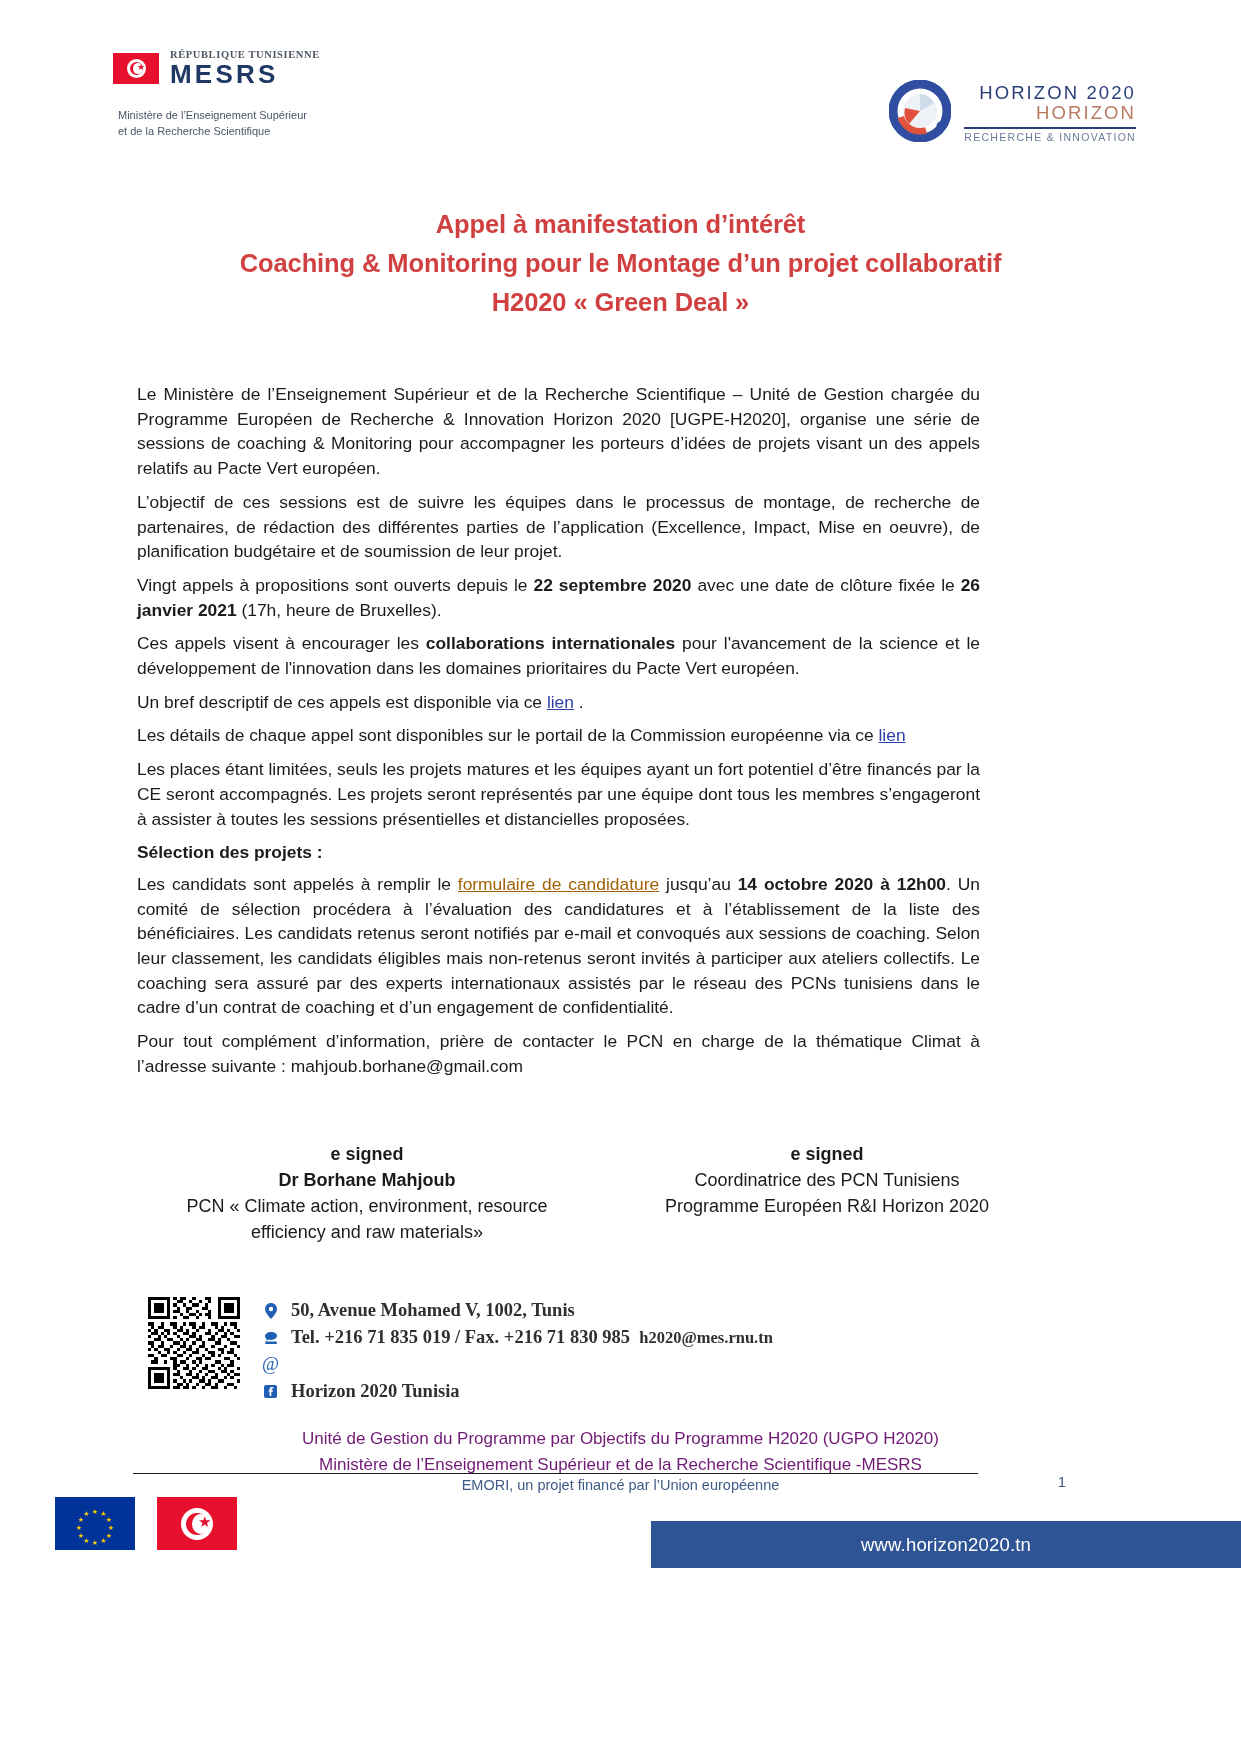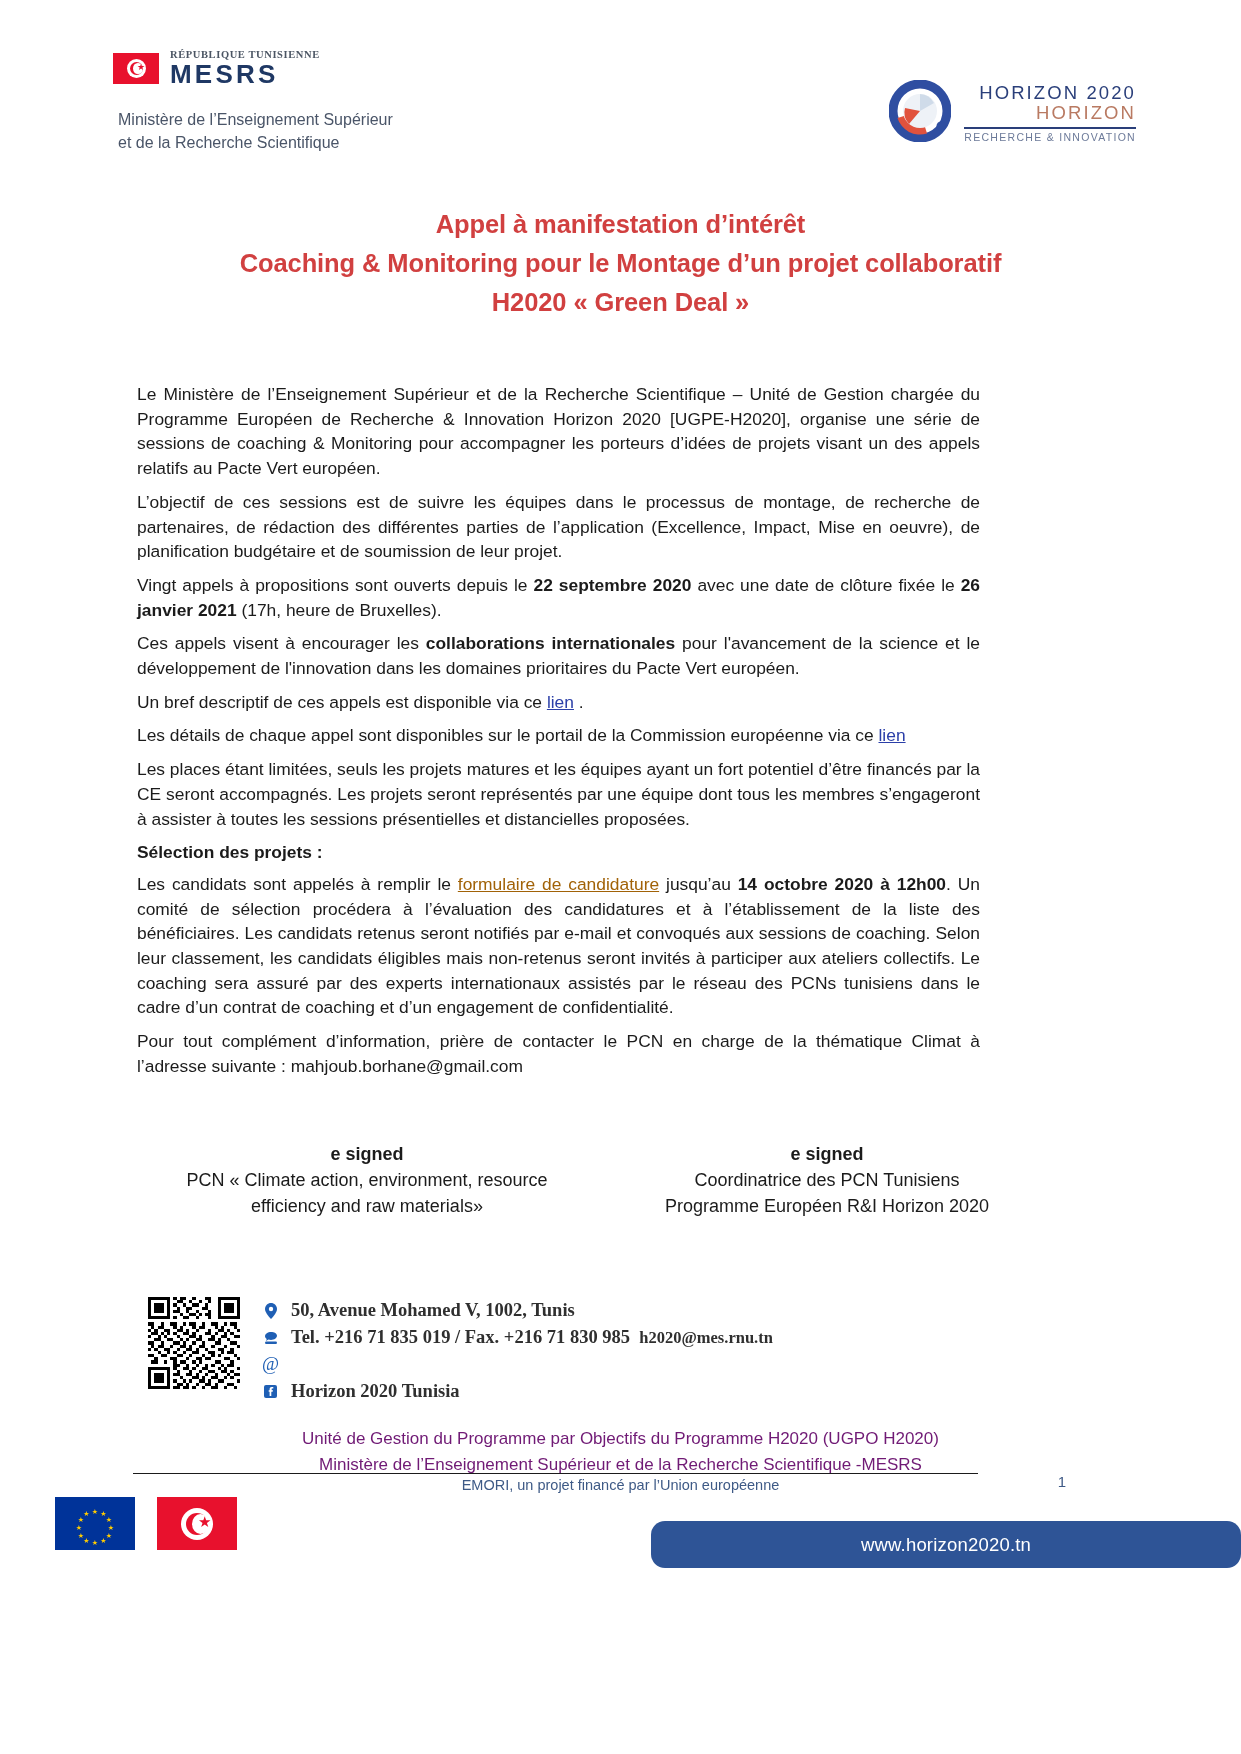--- a/index.html
+++ b/index.html
@@ -42,21 +42,21 @@
   .mesrs-text .rep {
     font-size:10.5px; letter-spacing:0.6px; color:#4b5563; font-weight:600;
     font-family:Liberation Serif, serif;
   }
   .mesrs-text .mesrs {
     font-size:26px; font-weight:bold; letter-spacing:3.2px; color:#1f3864;
     line-height:1.05; margin-top:1px;
   }
   .ministry-sub {
     position:absolute; left:118px; top:108px;
-    font-size:16px; color:#4a5568; line-height:1.45;
+    font-size:11px; color:#4a5568; line-height:1.45;
     font-family:"Liberation Sans", sans-serif;
   }
 
   .h2020-logo { position:absolute; right:105px; top:80px; display:flex; align-items:center; gap:13px; }
   .h2020-mark { width:62px; height:62px; position:relative; }
   .h2020-text { padding-top:2px; }
   .h2020-line1 {
     font-size:18.5px; letter-spacing:2.1px; color:#2a3f7a; text-align:right;
     font-family:"Liberation Sans", sans-serif; font-weight:400;
   }
@@ -156,21 +156,20 @@
   .tn2-cres::after { content:""; position:absolute; left:6px; top:1px; width:17px; height:20px;
     border-radius:50%; background:#fff; }
   .tn2-star { position:absolute; left:17px; top:6px; font-size:15px; color:#e8112d; line-height:15px; }
 
   .url-bar {
     position:absolute; left:651px; top:1521px; width:590px; height:47px;
     background:#2e5496; color:#ffffff;
     display:flex; align-items:center; justify-content:center;
     font-size:18.5px; font-family:"Liberation Sans", sans-serif;
     letter-spacing:0.2px;
-    border-radius:14px;
   }
 </style>
 </head>
 <body>
 
 <div class="header">
 
   <div class="mesrs-logo">
     <div class="mesrs-row">
       <div class="tn-flag-box">
@@ -236,20 +235,21 @@
   <p class="sec-head gap-before">Sélection des projets :</p>
 
   <p><span>Les candidats sont appelés à remplir le </span><a class="link-mauve" href="#">formulaire de candidature</a><span> jusqu’au </span><b>14 octobre 2020 à 12h00</b><span>. Un comité de sélection procédera à l’évaluation des candidatures et à l’établissement de la liste des bénéficiaires. Les candidats retenus seront notifiés par e-mail et convoqués aux sessions de coaching. Selon leur classement, les candidats éligibles mais non-retenus seront invités à participer aux ateliers collectifs. Le coaching sera assuré par des experts internationaux assistés par le réseau des PCNs tunisiens dans le cadre d’un contrat de coaching et d’un engagement de confidentialité.</span></p>
 
   <p class="lastpara">Pour tout complément d’information, prière de contacter le PCN en charge de la thématique Climat à l’adresse suivante : mahjoub.borhane@gmail.com</p>
 </div>
 
 <div class="signatures">
   <div class="sig-col">
     <div class="b">e signed</div>
+    <div class="b">Dr Borhane Mahjoub</div>
     <div>PCN « Climate action, environment, resource</div>
     <div>efficiency and raw materials»</div>
   </div>
   <div class="sig-col">
     <div class="b">e signed</div>
     <div>Coordinatrice des PCN Tunisiens</div>
     <div>Programme Européen R&amp;I Horizon 2020</div>
   </div>
 </div>
 

